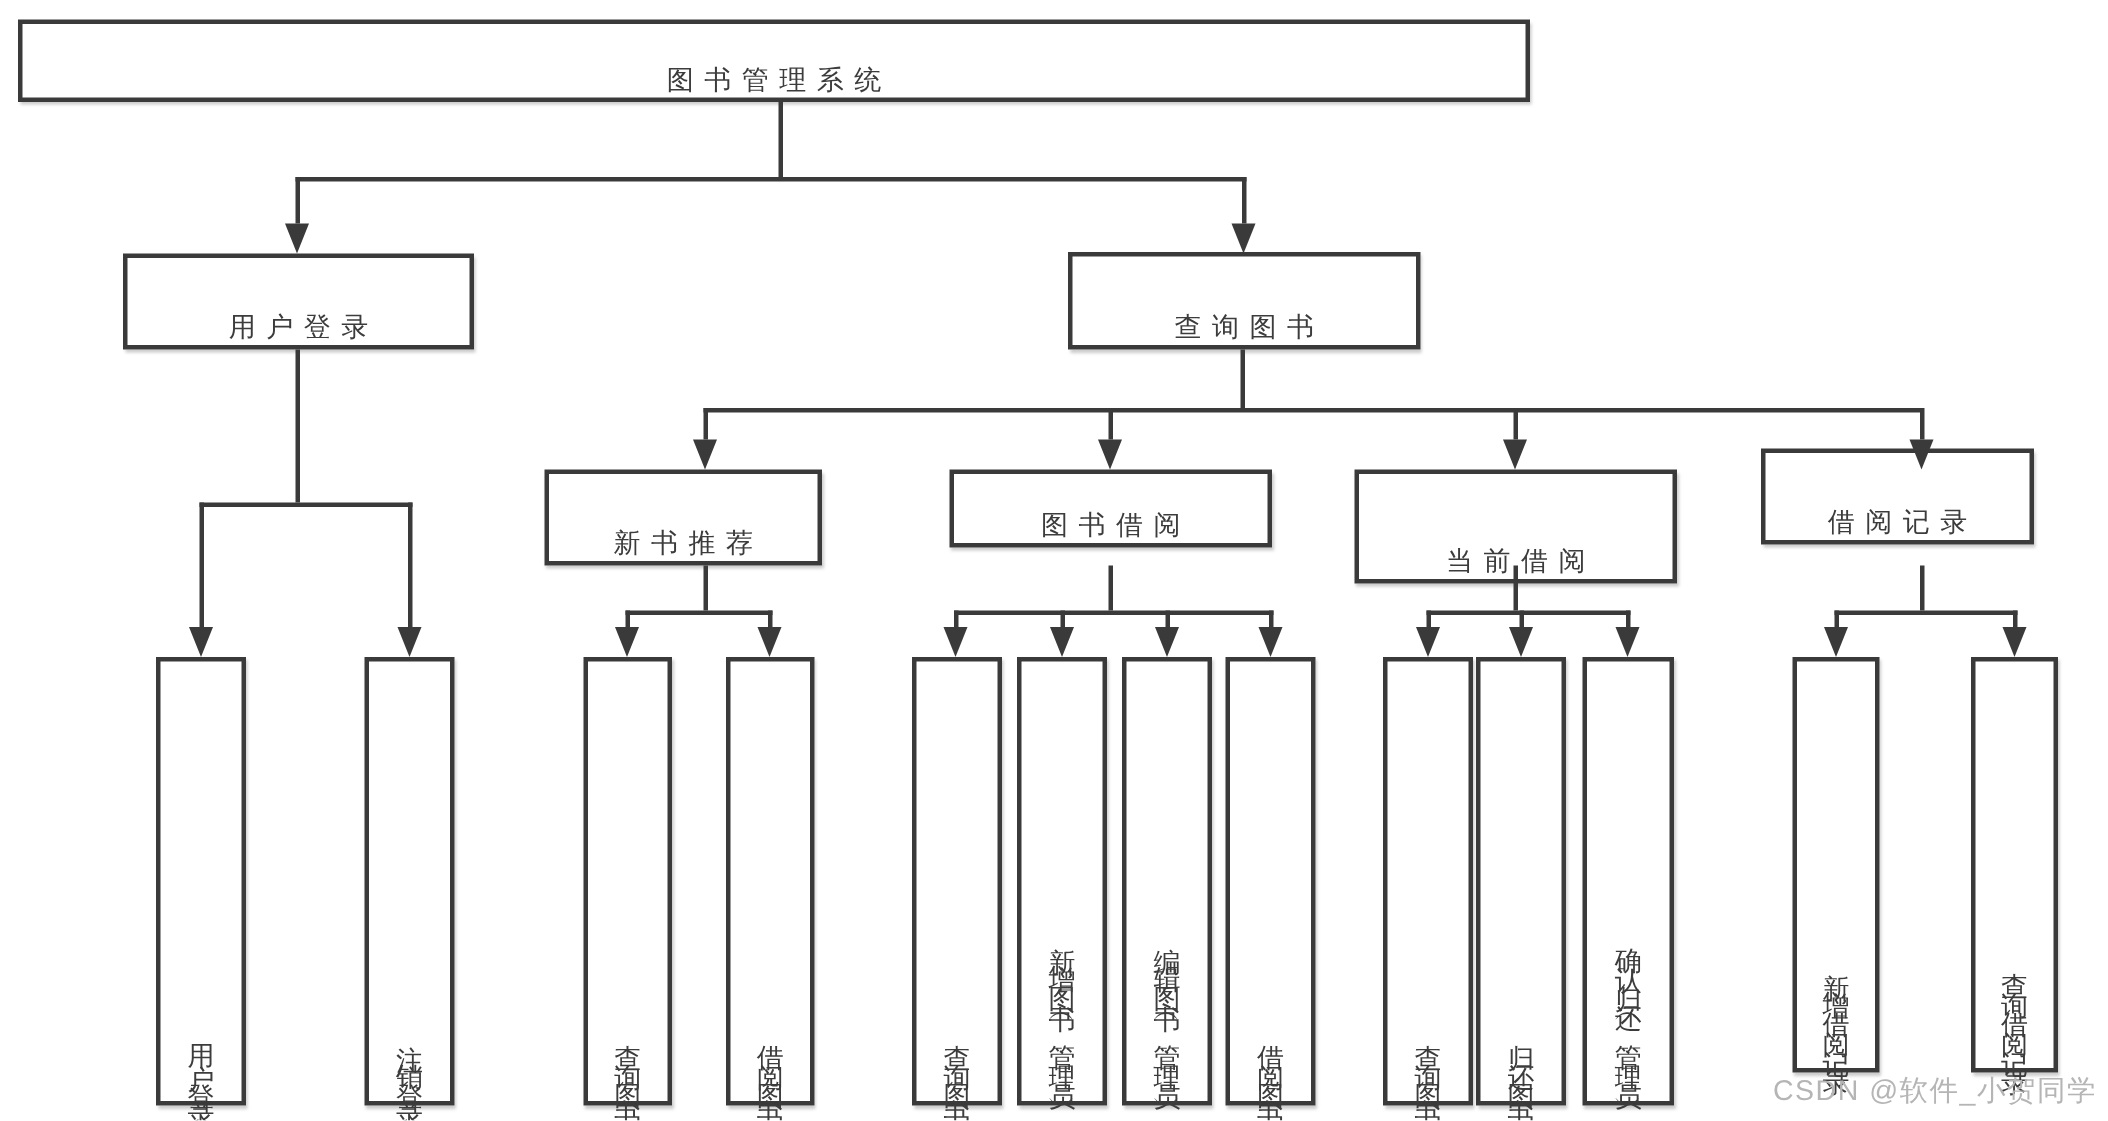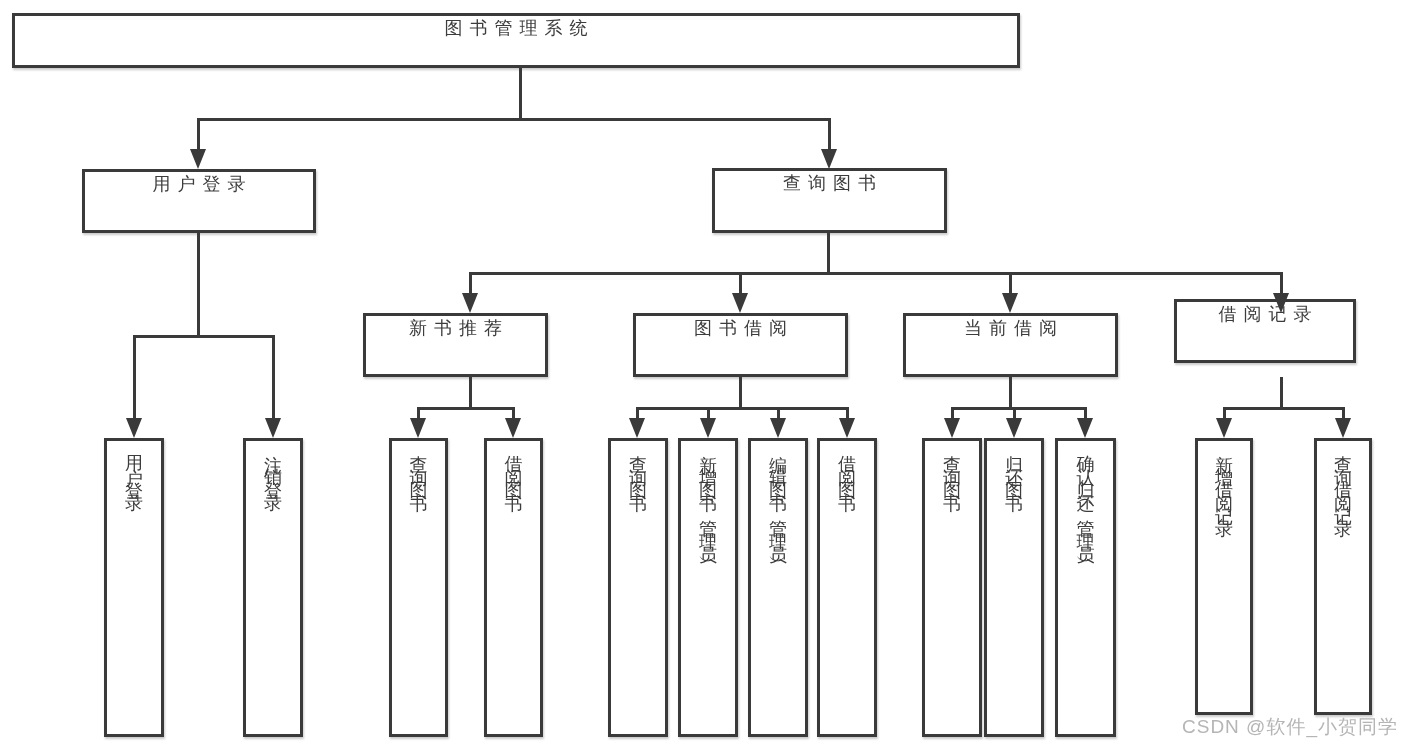--- a/index.html
+++ b/index.html
@@ -6,21 +6,21 @@
   #canvas{
     position:relative;width:1405px;height:747px;overflow:hidden;
     background:var(--background,#fff);
     font-family:"Liberation Sans","DejaVu Sans",sans-serif;
     color:var(--text,#3c3c3c);
   }
   .box{
     position:absolute;background:#fff;
     border:3px solid var(--box-border,#3a3a3a);
     box-shadow:1px 2px 2px rgba(140,140,140,.45);
-    display:flex;align-items:flex-start;justify-content:center;
+    display:flex;align-items:flex-end;justify-content:center;
     box-sizing:border-box;
     font-family:Liberation Serif, serif;
   }
   .box .lbl{
     font-size:18px;letter-spacing:7px;text-indent:7px;
     white-space:nowrap;color:var(--text,#3c3c3c);
   }
   .box .vlbl{
     writing-mode:vertical-rl;text-orientation:mixed;
     font-size:18px;letter-spacing:13px;line-height:1;
@@ -51,24 +51,24 @@
   <div class="box" style="left:82px;top:169px;width:234px;height:64px">
     <span class="lbl">用户登录</span>
   </div>
   <div class="box" style="left:712px;top:168px;width:235px;height:65px">
     <span class="lbl">查询图书</span>
   </div>
 
   <div class="box" style="left:363px;top:313px;width:185px;height:64px">
     <span class="lbl">新书推荐</span>
   </div>
-  <div class="box" style="left:633px;top:313px;width:215px;height:64px">
+  <div class="box" style="left:633px;top:313px;width:215px;height:52px">
     <span class="lbl">图书借阅</span>
   </div>
-  <div class="box" style="left:903px;top:313px;width:215px;height:64px">
+  <div class="box" style="left:903px;top:313px;width:215px;height:76px">
     <span class="lbl">当前借阅</span>
   </div>
   <div class="box" style="left:1174px;top:299px;width:182px;height:64px">
     <span class="lbl">借阅记录</span>
   </div>
 
   <div class="box" style="left:104px;top:438px;width:60px;height:299px">
     <span class="vlbl">用户登录</span>
   </div>
   <div class="box" style="left:243px;top:438px;width:60px;height:299px">

